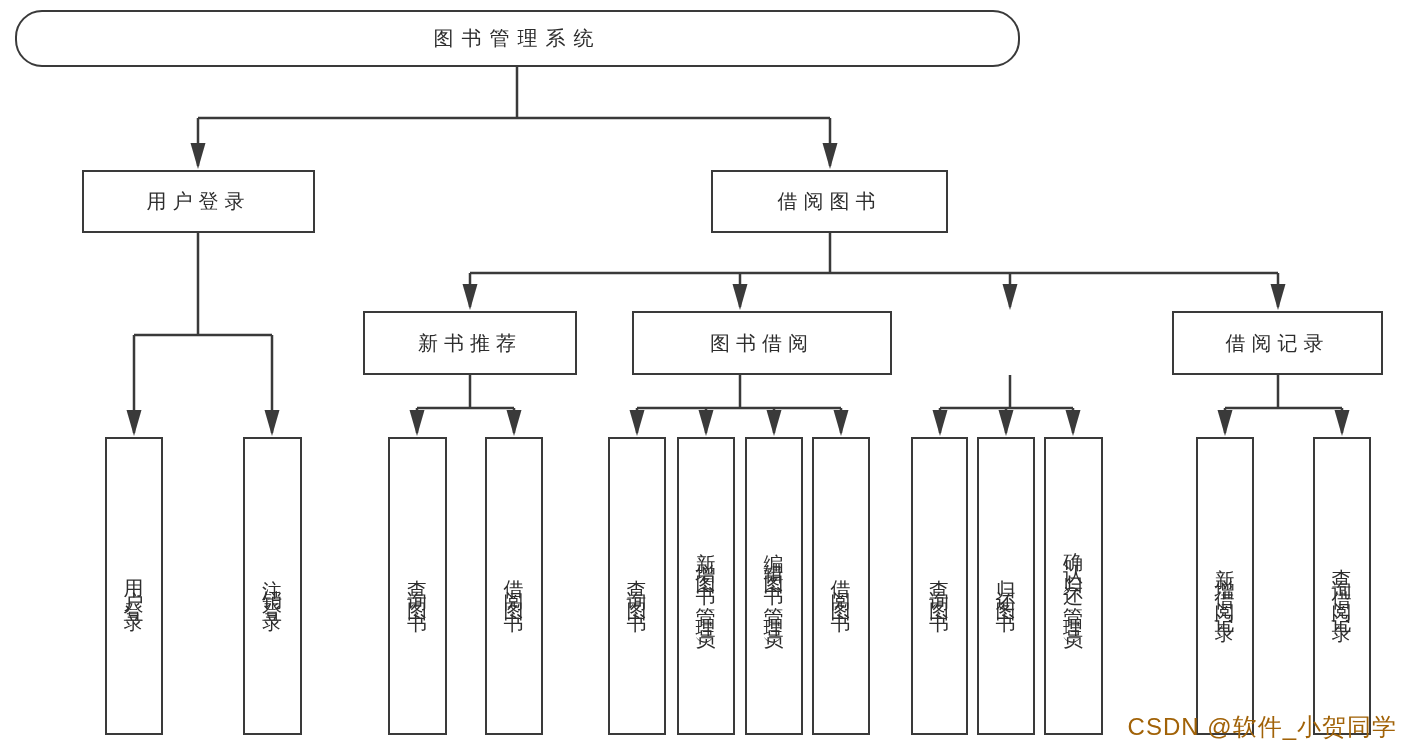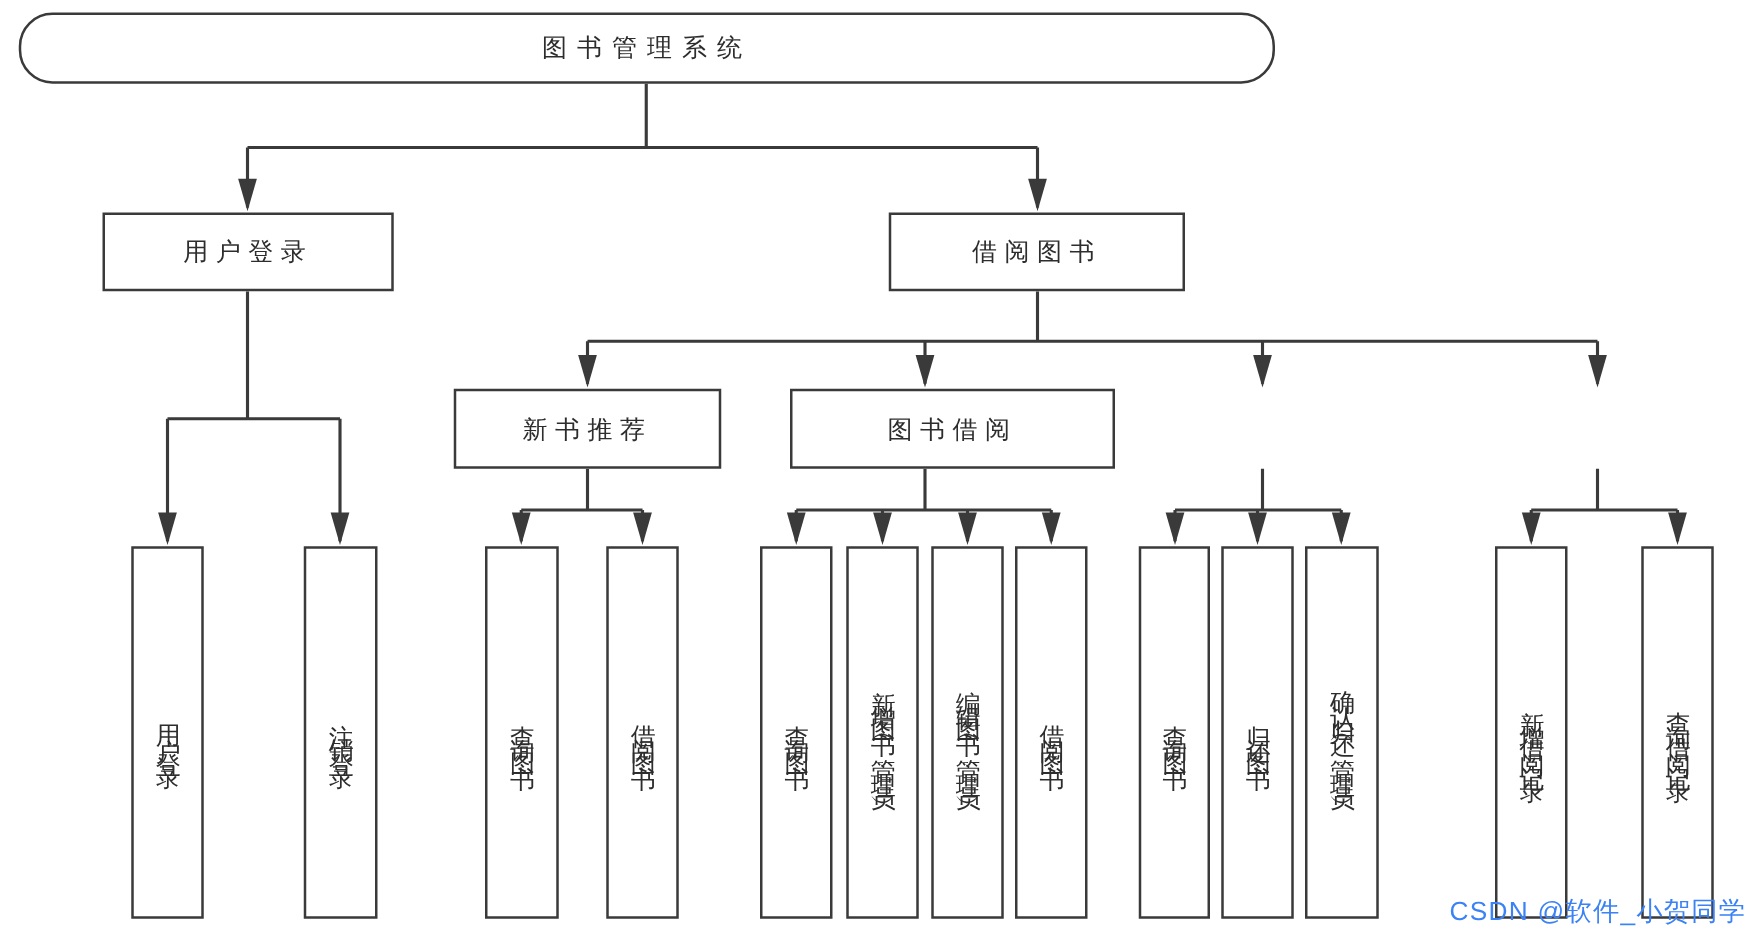--- a/index.html
+++ b/index.html
@@ -58,23 +58,23 @@
   #lf-bb-edit    {left:745px; width:58px;}
   #lf-bb-borrow  {left:812px; width:58px;}
   #lf-cb-query   {left:911px; width:57px;}
   #lf-cb-return  {left:977px; width:58px;}
   #lf-cb-confirm {left:1044px;width:59px;}
   #lf-br-add     {left:1196px;width:58px;}
   #lf-br-query   {left:1313px;width:58px;}
   .watermark{
     position:absolute;
     right:8px;bottom:4px;
-    font-size:21px;
+    font-size:24px;
     letter-spacing:1px;
-    color:#3b82f6;
+    color:#a16207;
     white-space:nowrap;
   }
 </style>
 </head>
 <body>
 
 <div class="stage">
 
   <svg class="connectors" viewBox="0 0 1405 747" xmlns="http://www.w3.org/2000/svg" aria-hidden="true">
     <g stroke="#3a3a3a" stroke-width="2.5" fill="none">
@@ -126,20 +126,23 @@
   <div class="node" id="book-mgmt">
     <span>借阅图书</span>
   </div>
 
   <div class="node" id="new-book">
     <span>新书推荐</span>
   </div>
   <div class="node" id="book-borrow">
     <span>图书借阅</span>
   </div>
+  <div class="node" id="borrow-record">
+    <span>借阅记录</span>
+  </div>
 
   <div class="leaf" id="lf-user-login">
     <span>用户登录</span>
   </div>
   <div class="leaf" id="lf-logout">
     <span>注销登录</span>
   </div>
   <div class="leaf" id="lf-nb-query">
     <span>查询图书</span>
   </div>

